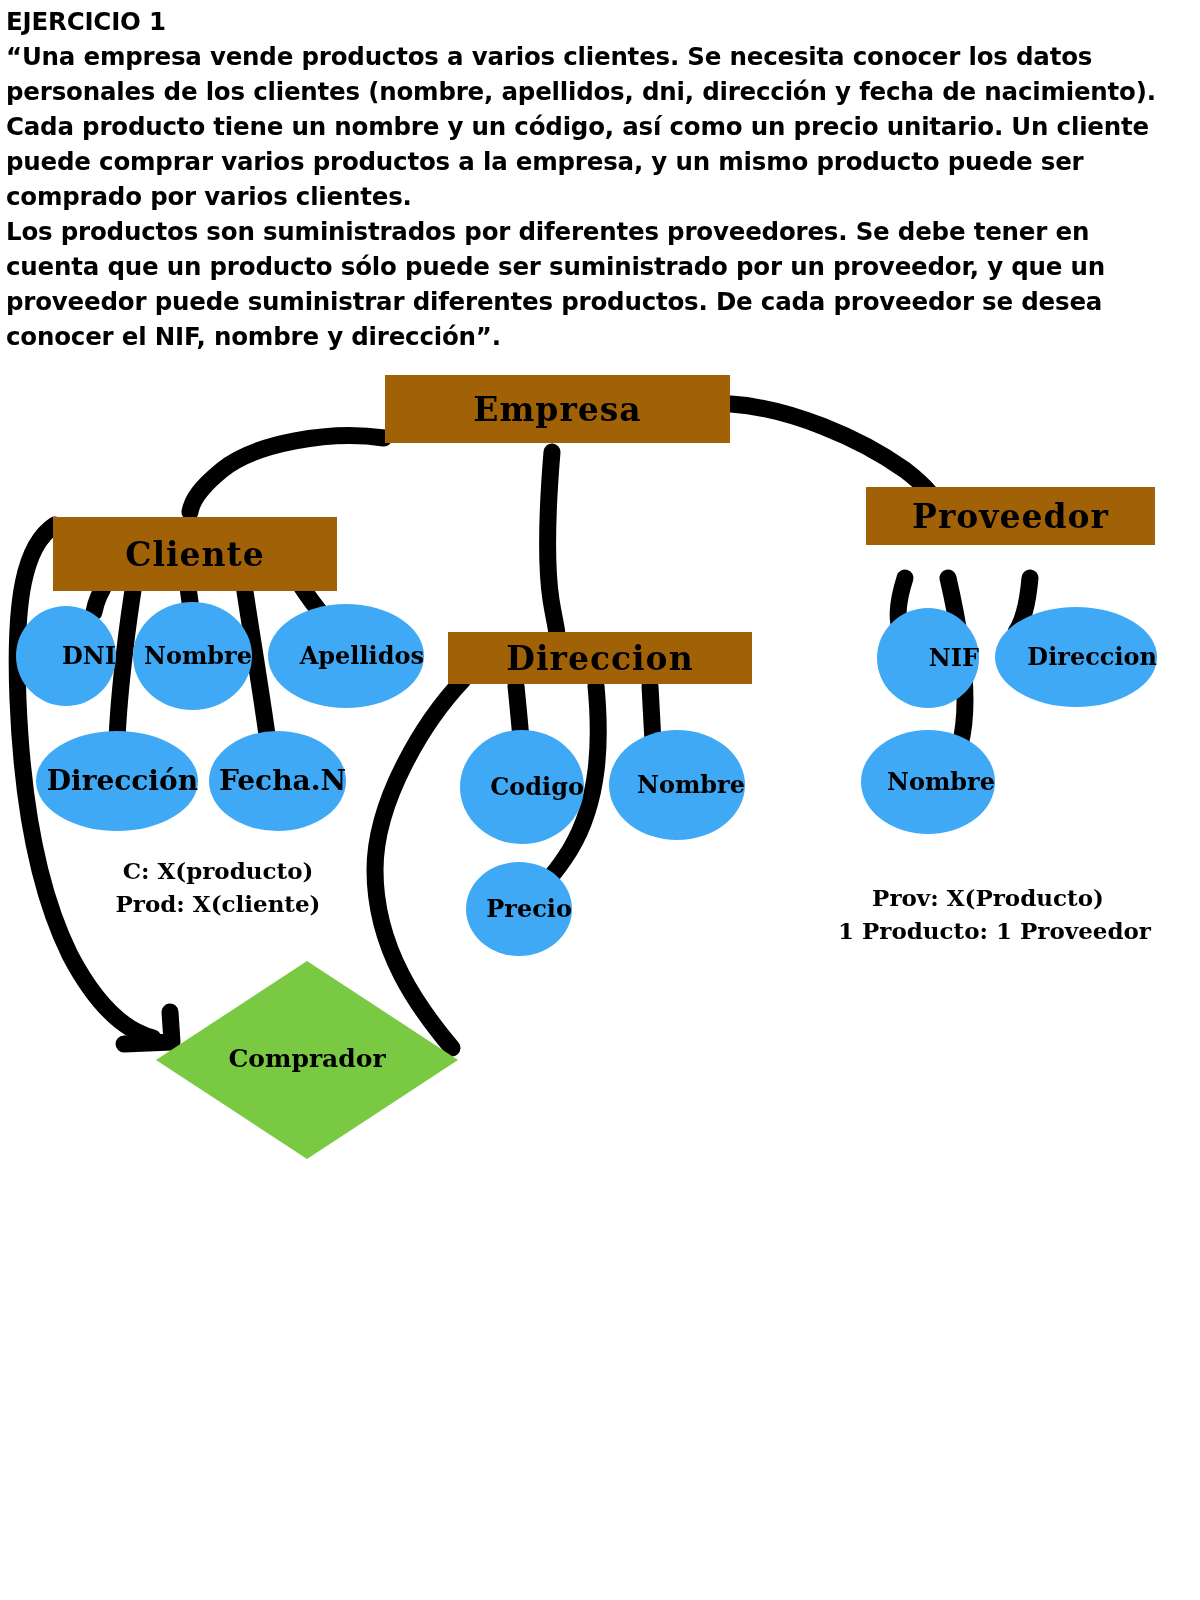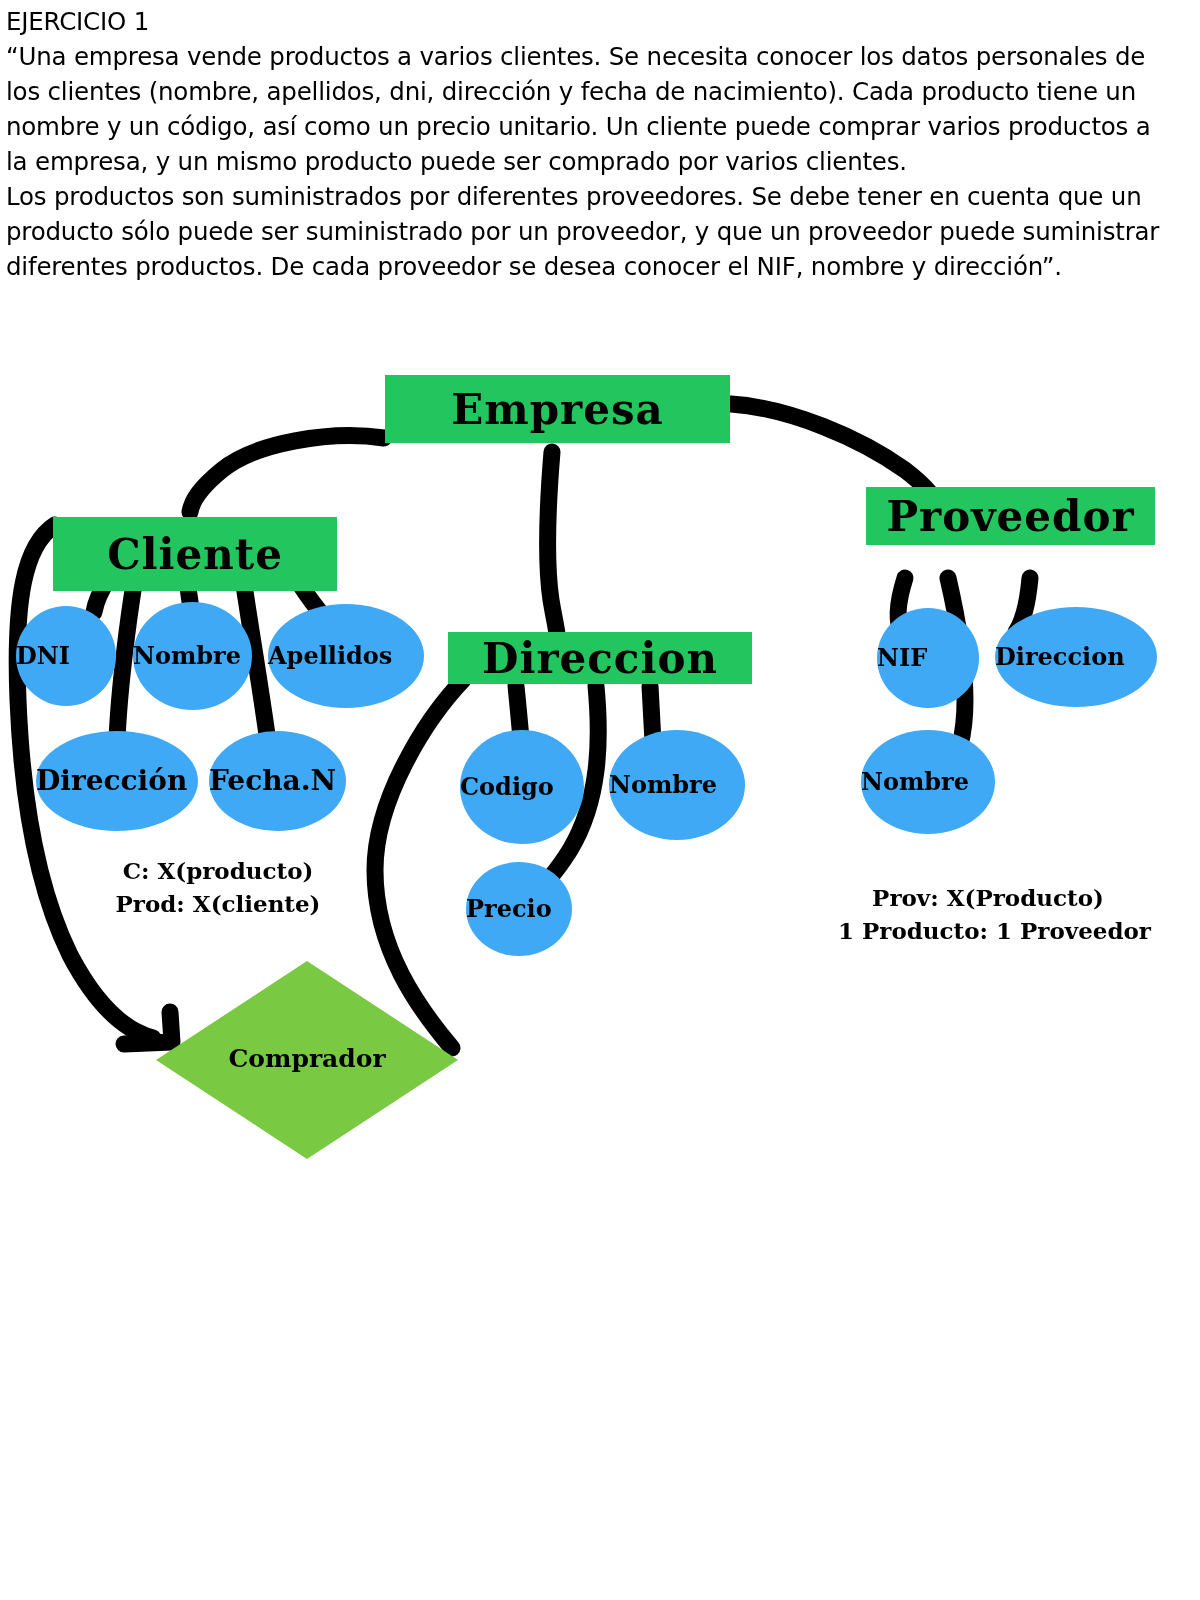--- a/index.html
+++ b/index.html
@@ -17,21 +17,21 @@
   }
 
   
   #statement {
     position: absolute;
     left: 0px;
     top: 0px;
     width: 1160px;
     padding: 4px 6px 0 6px;
     font-family: "DejaVu Sans", sans-serif;
-    font-weight: normal;
+    font-weight: bold;
     font-size: 24.5px;
     line-height: 35px;
     color: #000000;
     letter-spacing: -0.2px;
   }
   #statement .title { display: block; }
   #statement p { margin: 0; padding: 0; }
 
   
   #diagram {
@@ -46,40 +46,40 @@
     left: 0;
     top: 0;
     width: 1200px;
     height: 1600px;
     pointer-events: none;
   }
 
   
   .entity {
     position: absolute;
-    background: #22c55e;
+    background: #a16207;
     color: #000000;
     display: flex;
     align-items: center;
     justify-content: center;
     font-family: "DejaVu Serif", serif;
     font-weight: bold;
-    font-size: 42px;
+    font-size: 33px;
     letter-spacing: 1px;
     z-index: 3;
   }
 
   
   .attr {
     position: absolute;
     background: #3fa9f5;
     border-radius: 50%;
     display: flex;
     align-items: center;
-    justify-content: flex-start;
+    justify-content: flex-end;
     font-family: "DejaVu Serif", serif;
     font-weight: bold;
     color: #000000;
     z-index: 2;
     text-align: center;
     line-height: 1;
   }
 
   
   .diamond {

